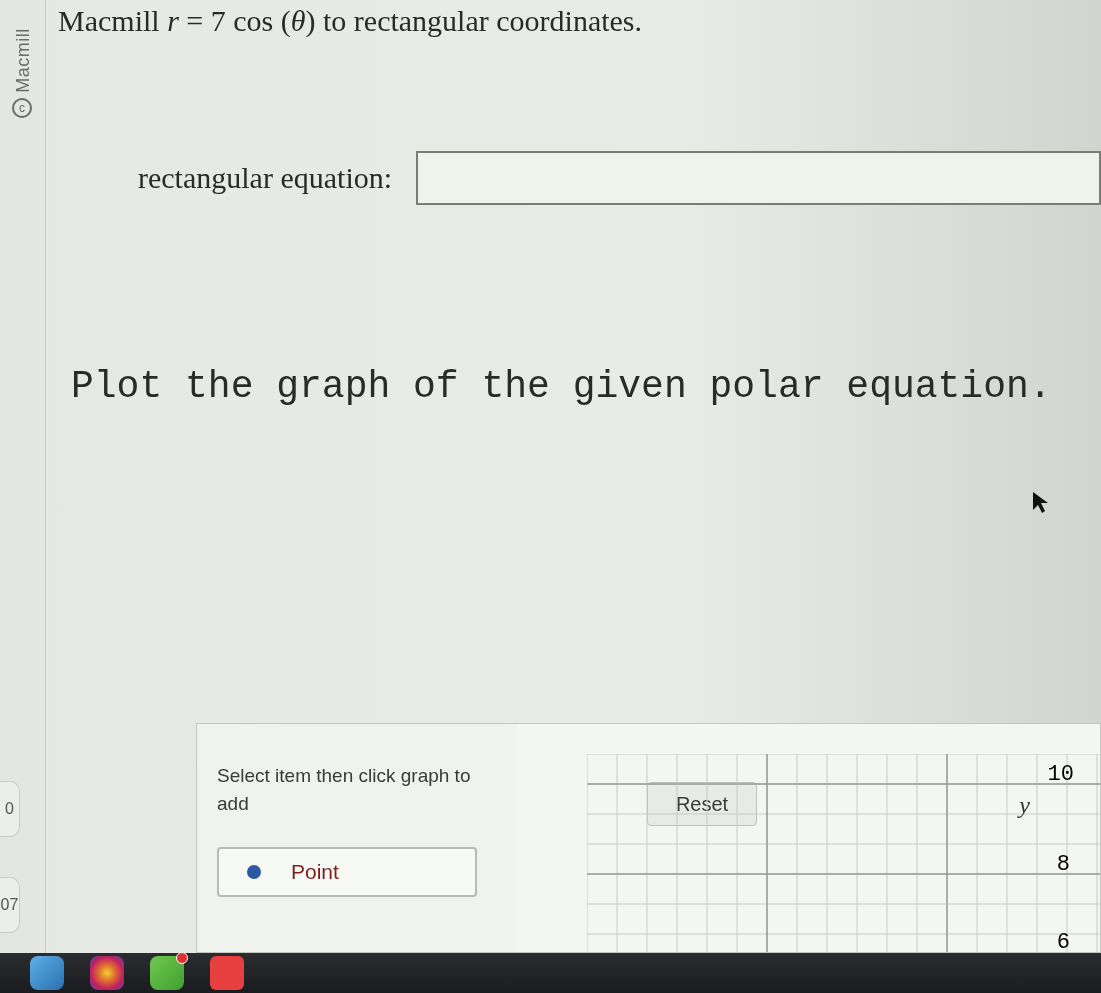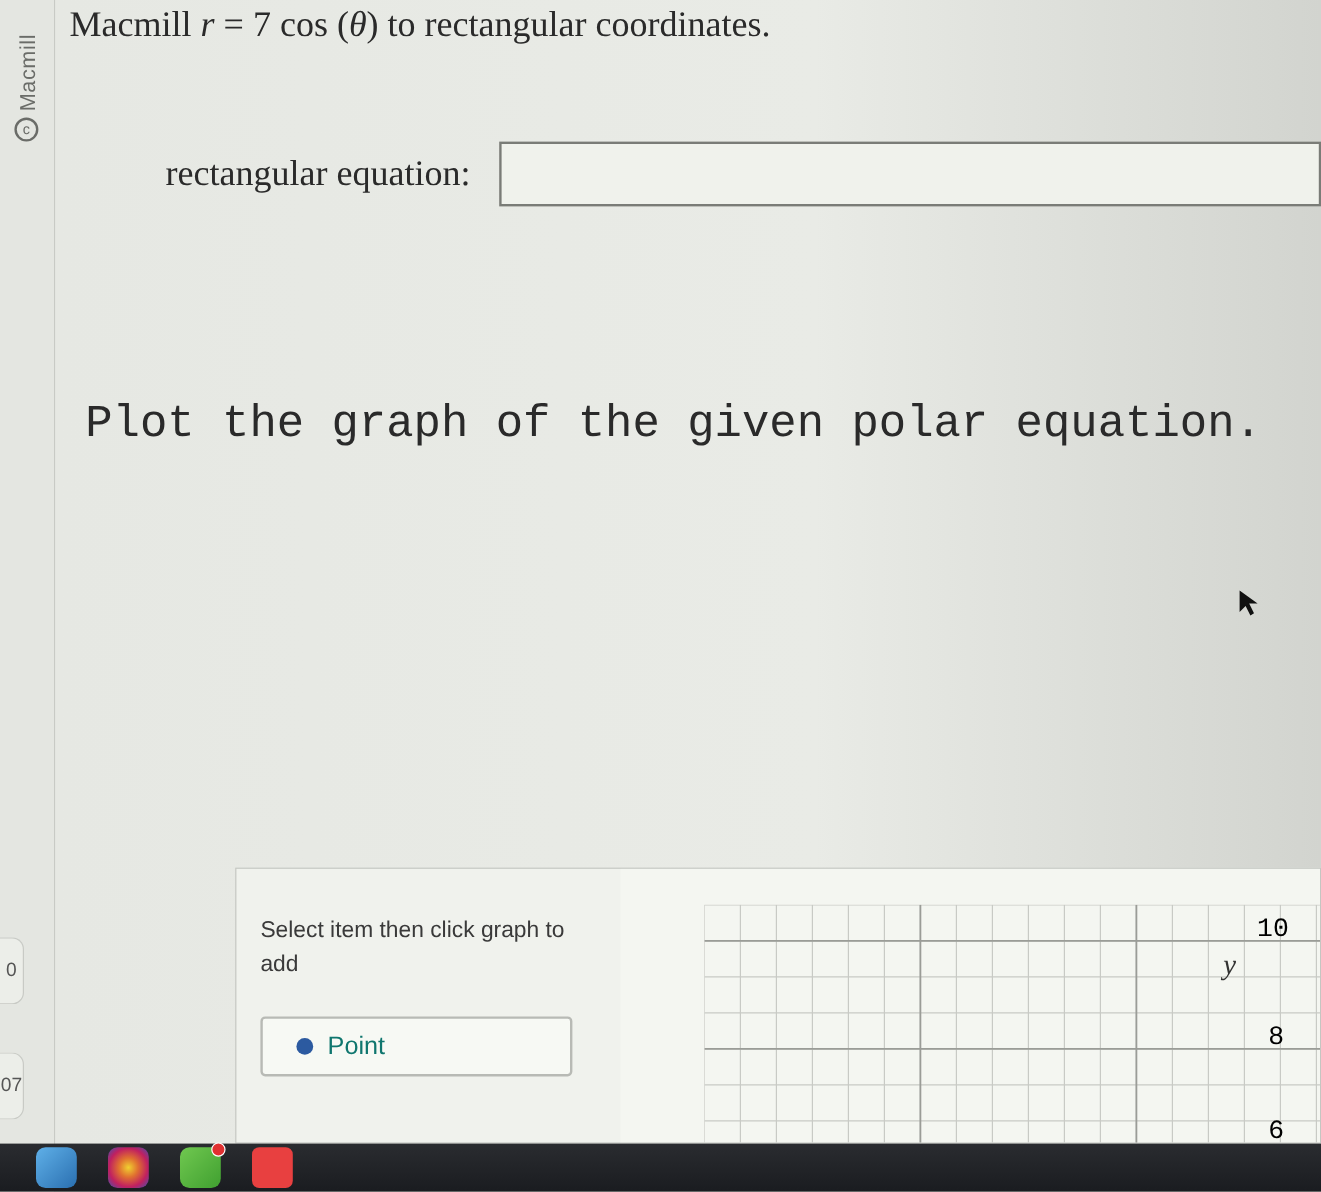--- a/index.html
+++ b/index.html
@@ -95,21 +95,21 @@
   .instruction-line {
     font-size: 30px;
     margin-top: 48px;
     font-family: 'Times New Roman', serif;
     white-space: nowrap;
   }
 
   .answer-row {
     display: flex;
     align-items: center;
-    margin-top: 80px;
+    margin-top: 113px;
     margin-left: 80px;
     gap: 24px;
   }
   .answer-label {
     font-size: 30px;
     font-family: 'Times New Roman', serif;
   }
   .answer-input {
     flex: 1;
     height: 54px;
@@ -152,23 +152,23 @@
   .tool-item {
     margin-top: 30px;
     width: 260px;
     height: 50px;
     border: 2px solid #b8bab5;
     border-radius: 4px;
     background: #f7f9f4;
     display: flex;
     align-items: center;
     padding-left: 28px;
-    gap: 12px;
+    gap: 30px;
     font-size: 21px;
-    color: #0f766e;
+    color: #7f1d1d;
   }
   .tool-dot {
     width: 14px;
     height: 14px;
     border-radius: 50%;
     background: #2c5aa0;
   }
 
   .graph-area {
     flex: 1;
@@ -287,20 +287,23 @@
 
   <div class="graph-widget">
     <div class="tool-panel">
       <div class="tool-hint">Select item then click graph to add</div>
       <div class="tool-item">
         <span class="tool-dot"></span>
         <span>Point</span>
       </div>
     </div>
     <div class="graph-area">
+      <button class="reset-btn">
+        <span>Reset</span>
+      </button>
       <svg class="grid-svg" width="700" height="200">
         <g stroke="#c8cac5" stroke-width="1">
           <line x1="0" y1="0" x2="700" y2="0"></line>
           <line x1="0" y1="30" x2="700" y2="30"></line>
           <line x1="0" y1="60" x2="700" y2="60"></line>
           <line x1="0" y1="90" x2="700" y2="90"></line>
           <line x1="0" y1="120" x2="700" y2="120"></line>
           <line x1="0" y1="150" x2="700" y2="150"></line>
           <line x1="0" y1="180" x2="700" y2="180"></line>
           <line x1="0" y1="0" x2="0" y2="200"></line>

